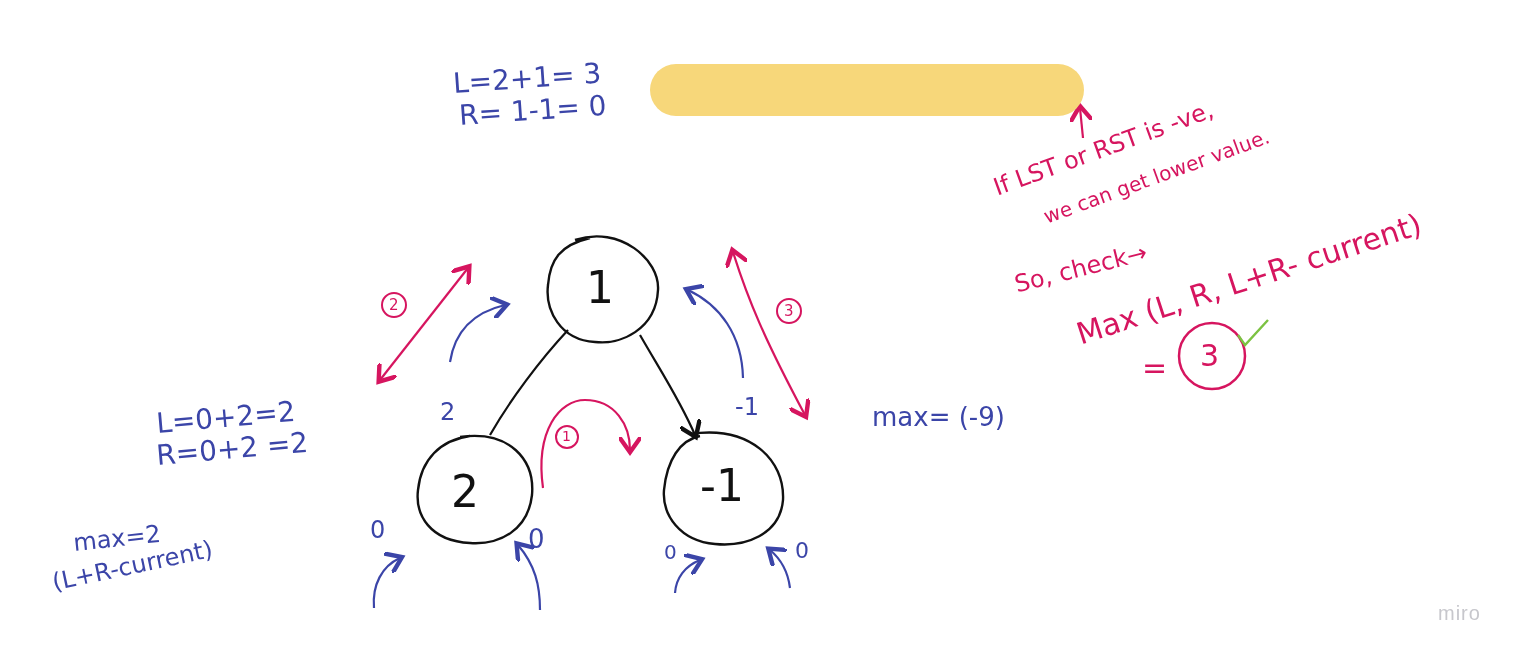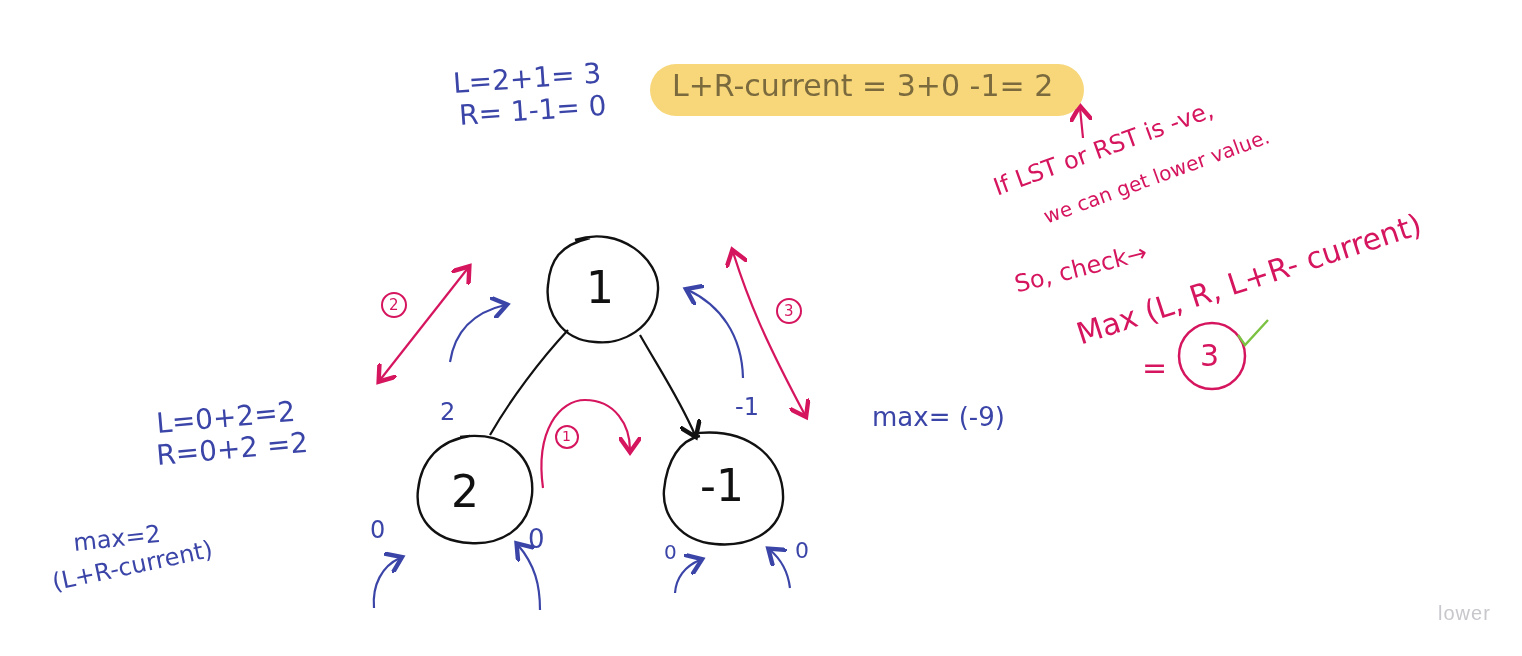--- a/index.html
+++ b/index.html
@@ -91,32 +91,31 @@
   <div class="hw blue" style="left:795px;top:538px;font-size:22px;">0</div>
 
   <div class="hw pink" style="left:562px;top:428px;font-size:14px;">1</div>
   <div class="hw pink" style="left:389px;top:296px;font-size:15px;">2</div>
   <div class="hw pink" style="left:784px;top:302px;font-size:15px;">3</div>
 
   <div class="hw blue eq" style="left:452px;top:68px;transform:rotate(-4deg);transform-origin:left top;">L=2+1= 3</div>
   <div class="hw blue eq" style="left:458px;top:100px;transform:rotate(-4deg);transform-origin:left top;">R= 1-1= 0</div>
 
   <div class="highlight"></div>
-  <div class="hw olive hl-text">L+R-current = 3+0 -1= 2</div>
 
   <div class="hw blue eq" style="left:155px;top:408px;transform:rotate(-5deg);transform-origin:left top;">L=0+2=2</div>
   <div class="hw blue eq" style="left:155px;top:440px;transform:rotate(-5deg);transform-origin:left top;">R=0+2 =2</div>
 
   <div class="hw blue note" style="left:72px;top:530px;transform:rotate(-6deg);transform-origin:left top;">max=2</div>
   <div class="hw blue note" style="left:50px;top:570px;transform:rotate(-12deg);transform-origin:left top;">(L+R-current)</div>
 
   <div class="hw blue" style="left:872px;top:402px;font-size:26px;">max= (-9)</div>
 
   <div class="hw pink note" style="left:990px;top:176px;transform:rotate(-20deg);transform-origin:left top;">If LST or RST is -ve,</div>
   <div class="hw pink note" style="left:1040px;top:205px;transform:rotate(-20deg);transform-origin:left top;font-size:20px;">we can get lower value.</div>
 
   <div class="hw pink note" style="left:1012px;top:272px;transform:rotate(-14deg);transform-origin:left top;">So, check→</div>
   <div class="hw pink" style="left:1072px;top:318px;font-size:30px;transform:rotate(-18deg);transform-origin:left top;">Max (L, R, L+R- current)</div>
   <div class="hw pink" style="left:1142px;top:350px;font-size:30px;">=</div>
   <div class="hw pink" style="left:1200px;top:338px;font-size:30px;">3</div>
 
-  <div class="miro">lower</div>
+  <div class="miro">miro</div>
 </div>
 
 </body></html>

